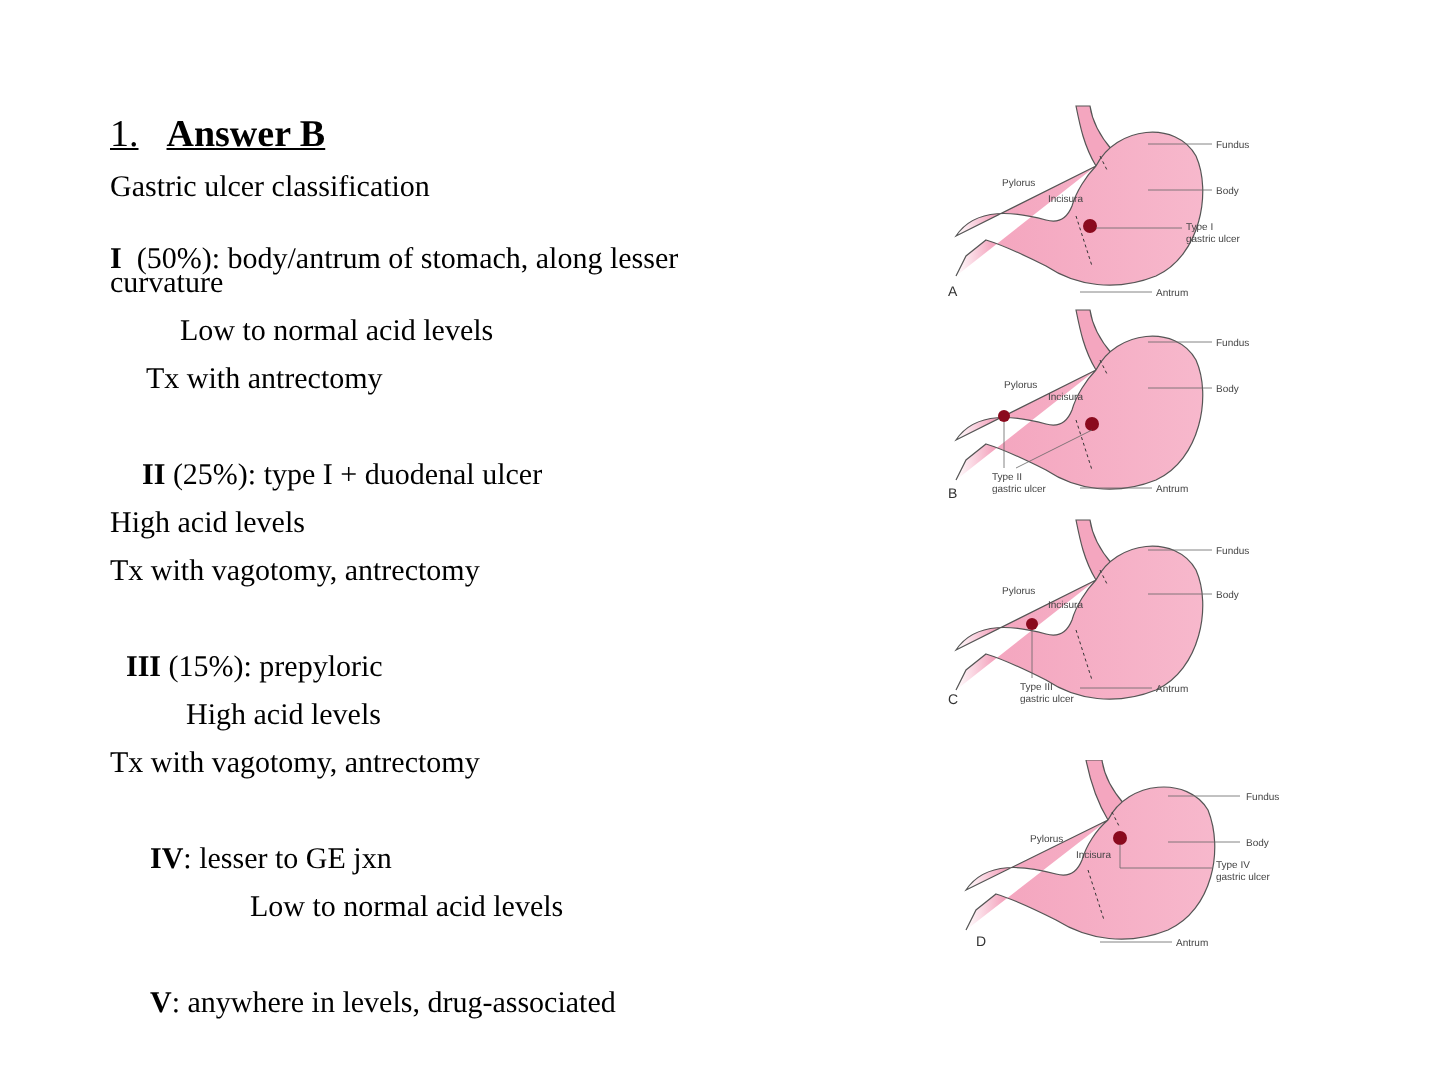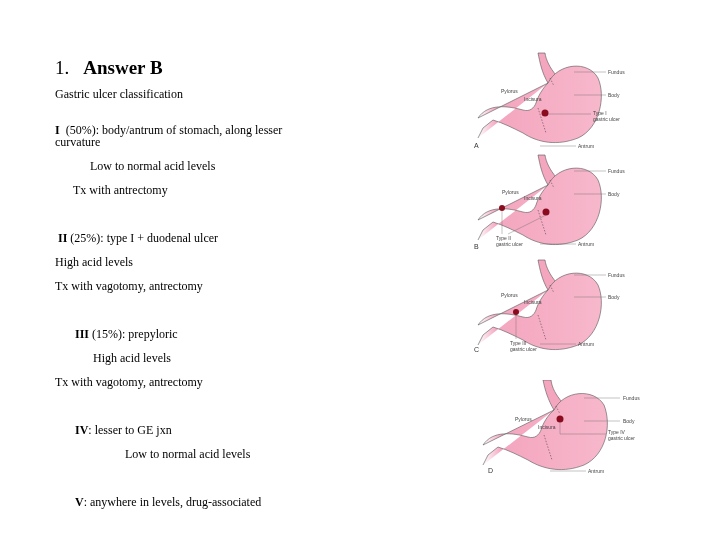--- a/index.html
+++ b/index.html
@@ -1,50 +1,50 @@
 <!DOCTYPE html>
 <html><head>
 <meta charset="utf-8">
 <style>
   html, body { margin: 0; padding: 0; }
   body {
     width: 720px; height: 540px; background: #ffffff; position: relative; overflow: hidden;
     font-family: "Liberation Serif", "DejaVu Serif", serif; color: #000;
   }
   .text-block { position: absolute; left: 55px; top: 56px; width: 400px; }
-  .line { font-size: 12px; line-height: 24px; white-space: nowrap; position: absolute; left: 0; }
+  .line { font-size: 15px; line-height: 24px; white-space: nowrap; position: absolute; left: 0; }
   .title { font-size: 19px; }
   .title .num { font-weight: normal; margin-right: 14px; }
   .title .ans { font-weight: bold; }
   b { font-weight: bold; }
 
   .diagram { position: absolute; left: 468px; width: 200px; height: 110px; }
   .diagram svg { width: 200px; height: 110px; display: block; }
   .lbl { font-family: "Liberation Sans", "DejaVu Sans", sans-serif; font-size: 5px; fill: #444; }
   .panel-letter { font-family: "Liberation Sans", "DejaVu Sans", sans-serif; font-size: 7px; fill: #333; }
 </style>
 </head>
 <body>
 
 <div class="text-block">
-  <div class="line title" style="top:0px;">
+  <div class="line title" style="top:0px;text-decoration:underline;">
     <span class="num">1.</span><span class="ans">Answer  B</span>
   </div>
   <div class="line" style="top:26px;">Gastric ulcer classification</div>
 
   <div class="line" style="top:50px;margin-top:12px;"><b>I</b><span style="white-space:pre">  (50%): body/antrum of stomach, along lesser</span></div>
   <div class="line" style="top:74px;">curvature</div>
   <div class="line" style="top:98px; left:35px;">Low to normal acid levels</div>
   <div class="line" style="top:122px; left:18px;">Tx with antrectomy</div>
 
-  <div class="line" style="top:170px; left:3px;"><b>II</b><span style="white-space:pre"> (25%): type I + duodenal ulcer</span></div>
+  <div class="line" style="top:170px; left:16px;"><b>II</b><span style="white-space:pre"> (25%): type I + duodenal ulcer</span></div>
   <div class="line" style="top:194px;">High acid levels</div>
   <div class="line" style="top:218px;">Tx with vagotomy, antrectomy</div>
 
-  <div class="line" style="top:266px; left:20px;"><b>III</b><span style="white-space:pre"> (15%): prepyloric</span></div>
+  <div class="line" style="top:266px; left:8px;"><b>III</b><span style="white-space:pre"> (15%): prepyloric</span></div>
   <div class="line" style="top:290px; left:38px;">High acid levels</div>
   <div class="line" style="top:314px;">Tx with vagotomy, antrectomy</div>
 
   <div class="line" style="top:362px; left:20px;"><b>IV</b><span style="white-space:pre">: lesser to GE jxn</span></div>
   <div class="line" style="top:386px; left:70px;">Low to normal acid levels</div>
 
   <div class="line" style="top:434px; left:20px;"><b>V</b><span style="white-space:pre">: anywhere in levels, drug-associated</span></div>
 </div>
 
 <div class="diagram" style="top:48px;">

